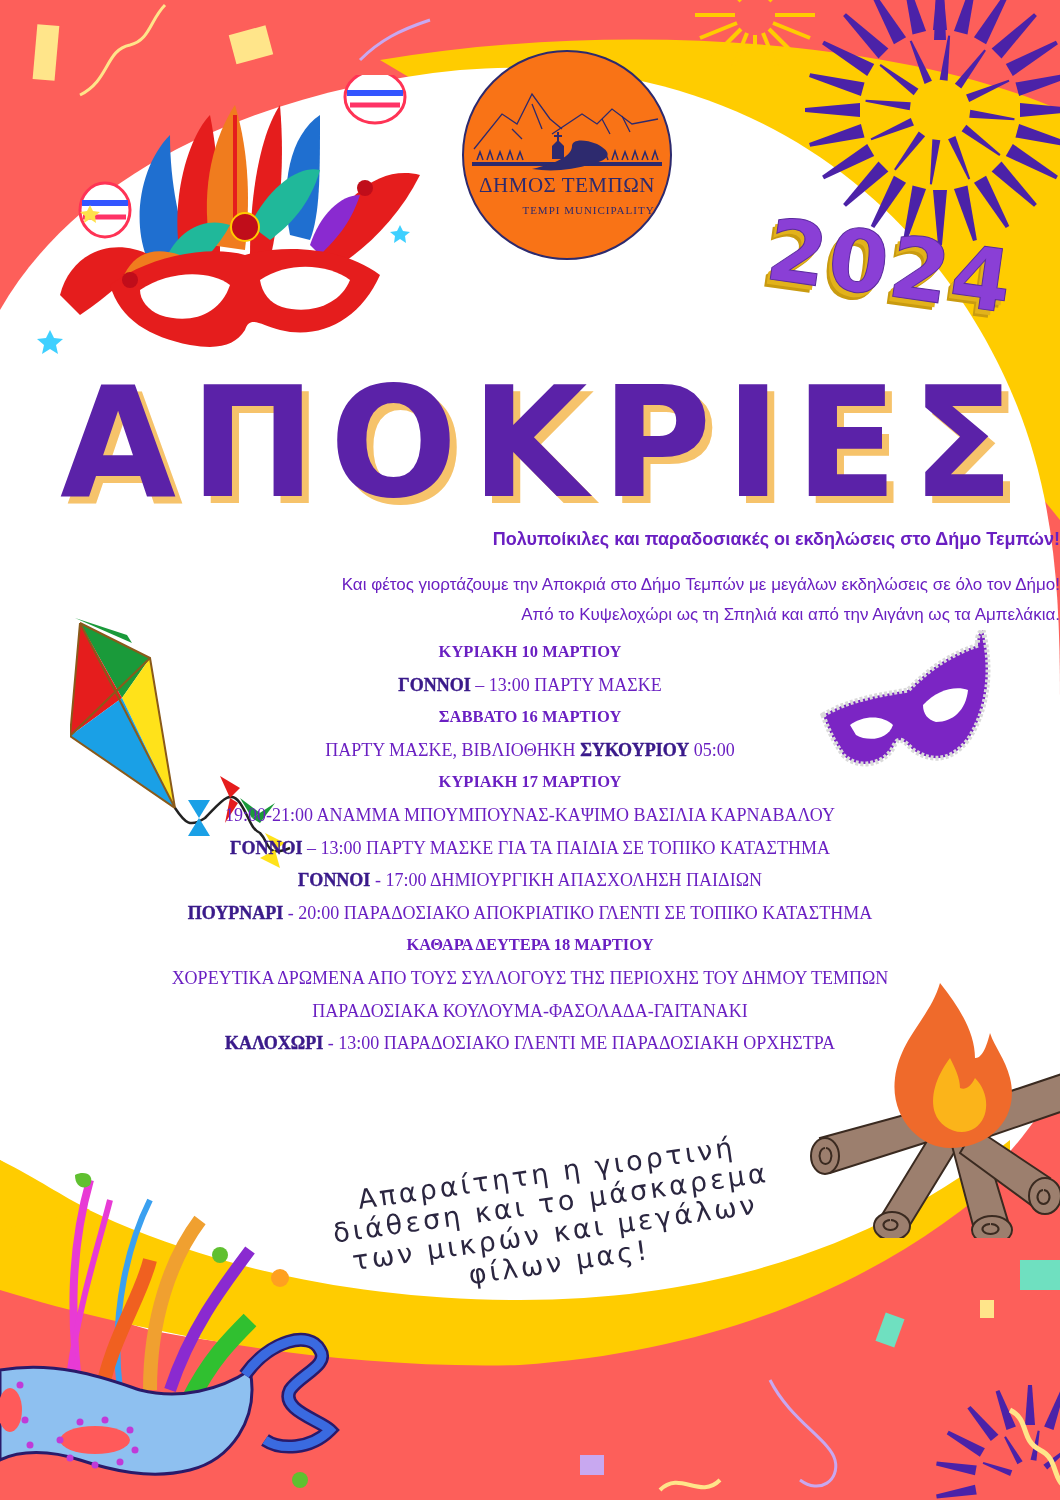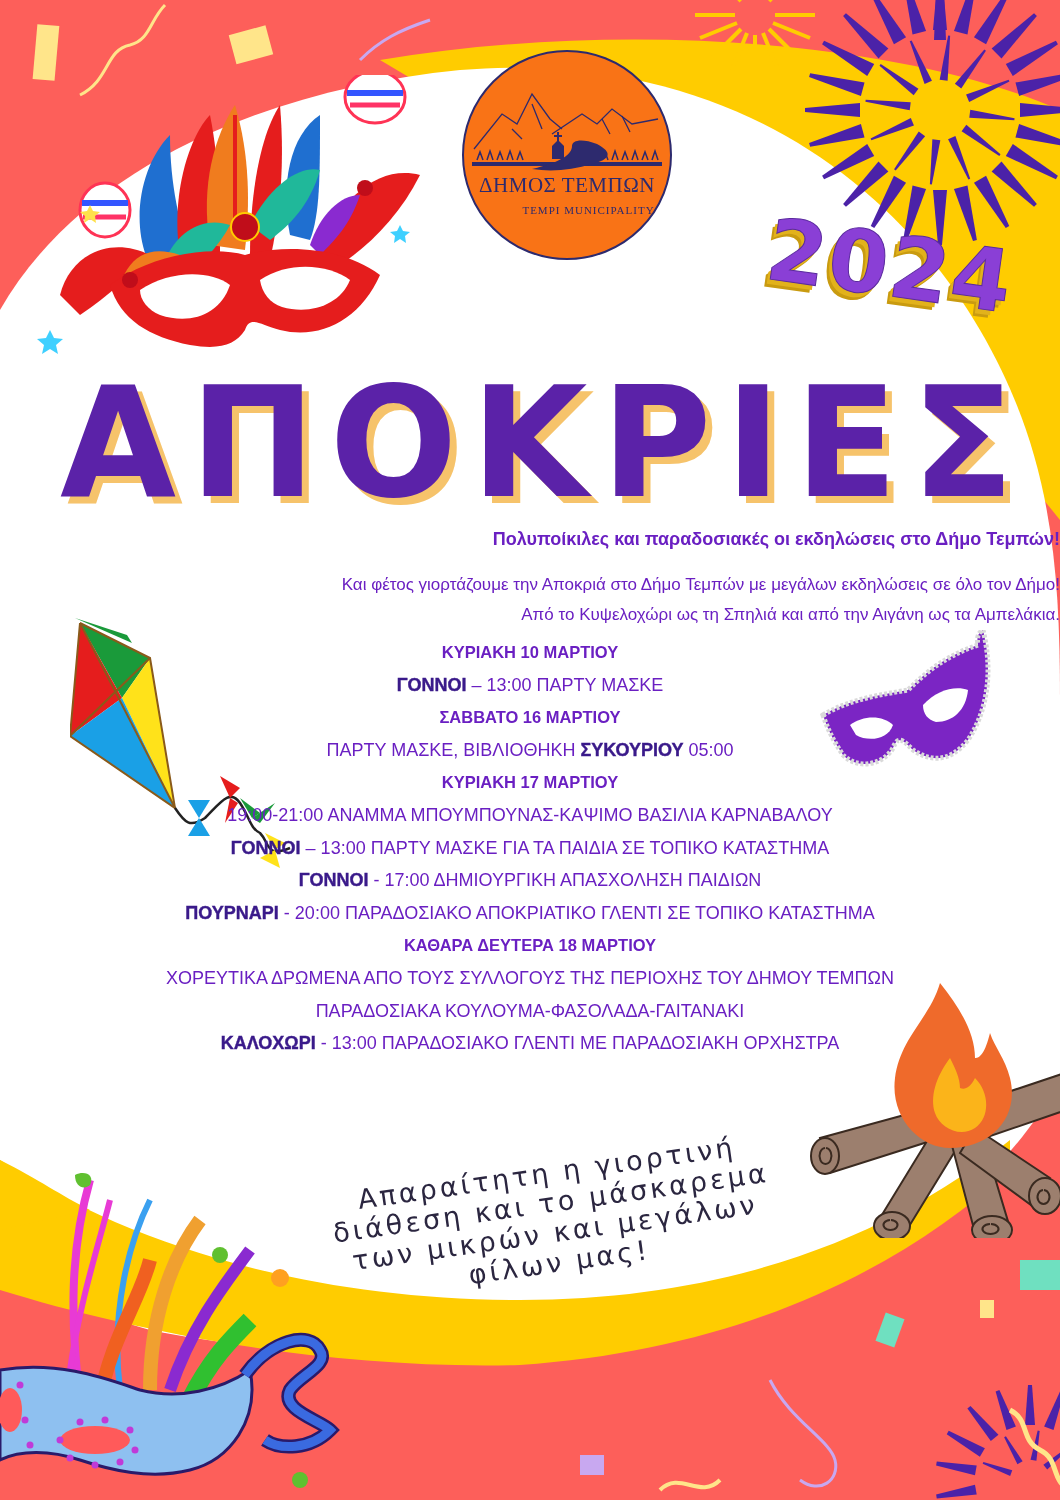--- a/index.html
+++ b/index.html
@@ -55,21 +55,21 @@
     top: 529px; font-size: 18px; font-weight: bold; color: #6a1fc2;
     font-family: "Liberation Sans", sans-serif;
   }
   .intro {
     top: 570px; font-size: 17px; line-height: 30px; color: #6a1fc2;
     font-family: "Liberation Sans", sans-serif;
   }
 
   .schedule {
     position: absolute; left: 0; top: 636px; width: 1060px; text-align: center;
-    font-family: Liberation Sans, sans-serif; color: #6a1fc2;
+    font-family: Liberation Serif, serif; color: #6a1fc2;
   }
   .sched-row { height: 32.6px; line-height: 32px; font-size: 18px; white-space: nowrap; }
   .sched-day { font-weight: bold; font-size: 16.5px; color: #6a1fc2; }
   .place { font-weight: bold; color: #3a1a8a; -webkit-text-stroke: 0.4px #3a1a8a; }
   .desc { color: #6a1fc2; }
 
   .slogan {
     position: absolute; left: 318px; top: 1158px; width: 470px;
     transform: rotate(-8deg); transform-origin: center;
     text-align: center; font-family: "DejaVu Sans", sans-serif;

